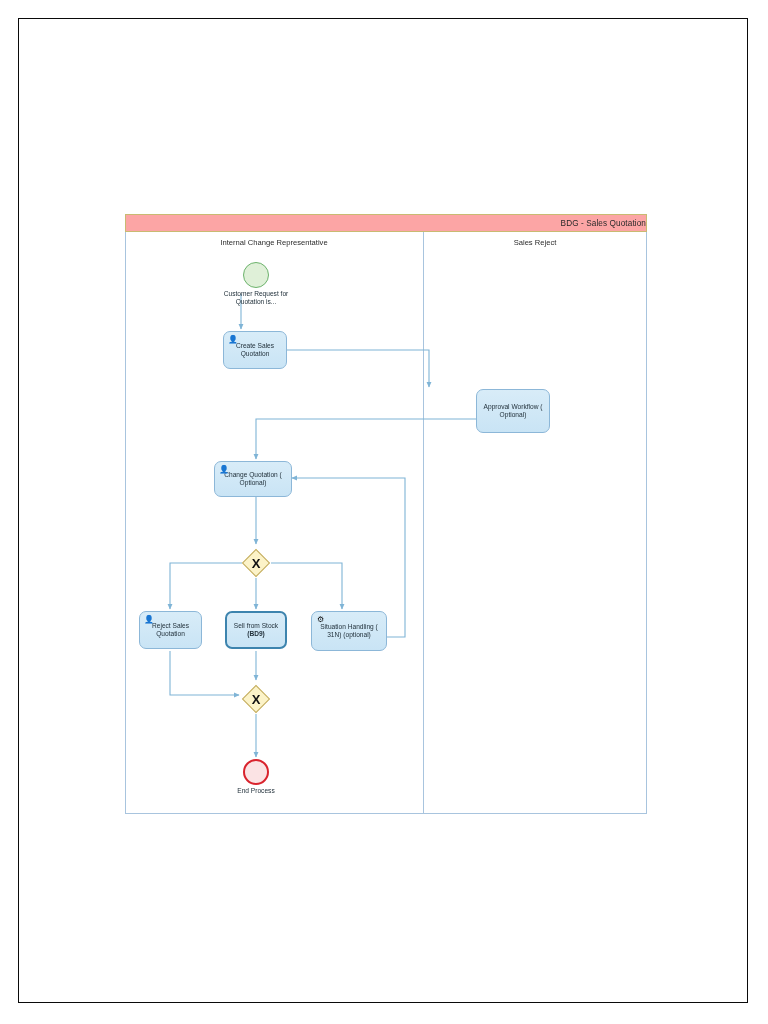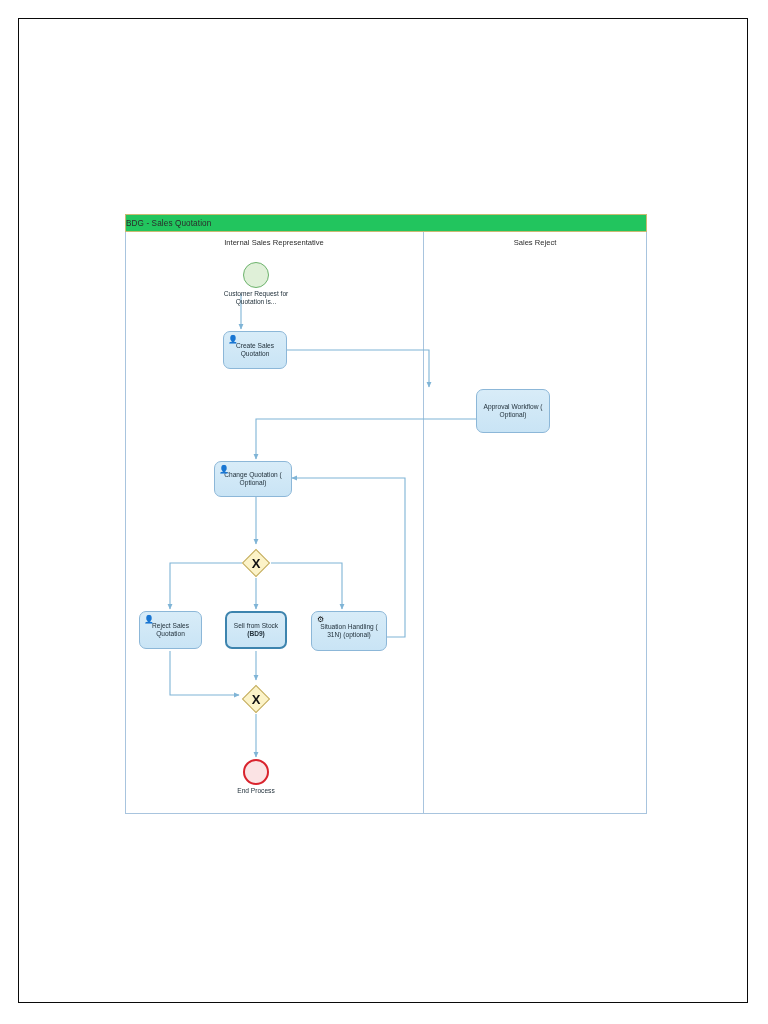--- a/index.html
+++ b/index.html
@@ -40,25 +40,25 @@
   
   .pool {
     position: absolute;
     box-sizing: border-box;
     border: 1px solid #a8c4de;
     background: #ffffff;
   }
   .pool-header {
     position: absolute;
     box-sizing: border-box;
-    background: #22c55e;
+    background: #fca5a5;
     border: 1px solid #c9ba72;
     display: flex;
     align-items: center;
-    justify-content: flex-start;
+    justify-content: flex-end;
     font-size: 8.2px;
     color: #2b2b2b;
     letter-spacing: .1px;
   }
   .lane-label {
     position: absolute;
     font-size: 7.6px;
     color: #2b2b2b;
     text-align: center;
     white-space: nowrap;
@@ -156,21 +156,21 @@
   <div id="diagram-canvas">
 
     <div class="pool" style="left:106px; top:195px; width:522px; height:600px;"></div>
 
     <div class="pool-header" style="left:106px; top:195px; width:522px; height:18px;">
       <span>BDG - Sales Quotation</span>
     </div>
 
     <div class="lane-divider" style="left:404px; top:213px; height:582px;"></div>
 
-    <div class="lane-label" style="left:106px; top:219px; width:298px;">Internal Sales Representative</div>
+    <div class="lane-label" style="left:106px; top:219px; width:298px;">Internal Change Representative</div>
 
     <div class="lane-label" style="left:404px; top:219px; width:224px;">Sales Reject</div>
 
     <svg id="diagram-svg" width="730" height="985" viewBox="0 0 730 985">
       <defs>
         <marker id="arrow" markerWidth="7" markerHeight="7" refX="5.4" refY="3" orient="auto" markerUnits="userSpaceOnUse">
           <path d="M0,0.4 L6,3 L0,5.6 z" fill="#7fb4d6"></path>
         </marker>
       </defs>
       <g fill="none" stroke="#7fb4d6" stroke-width="1.1" marker-end="url(#arrow)">

